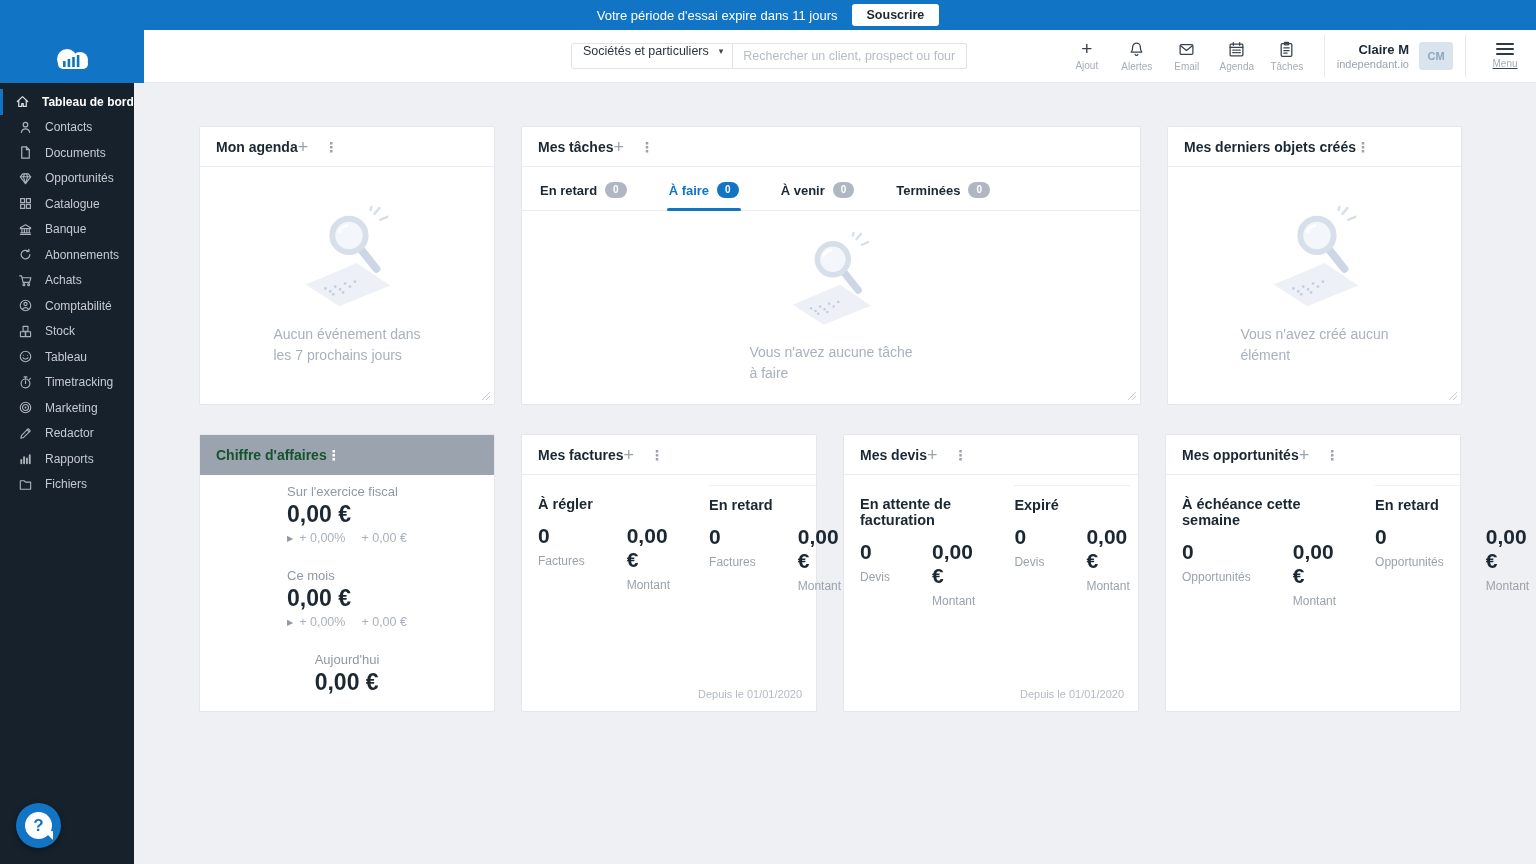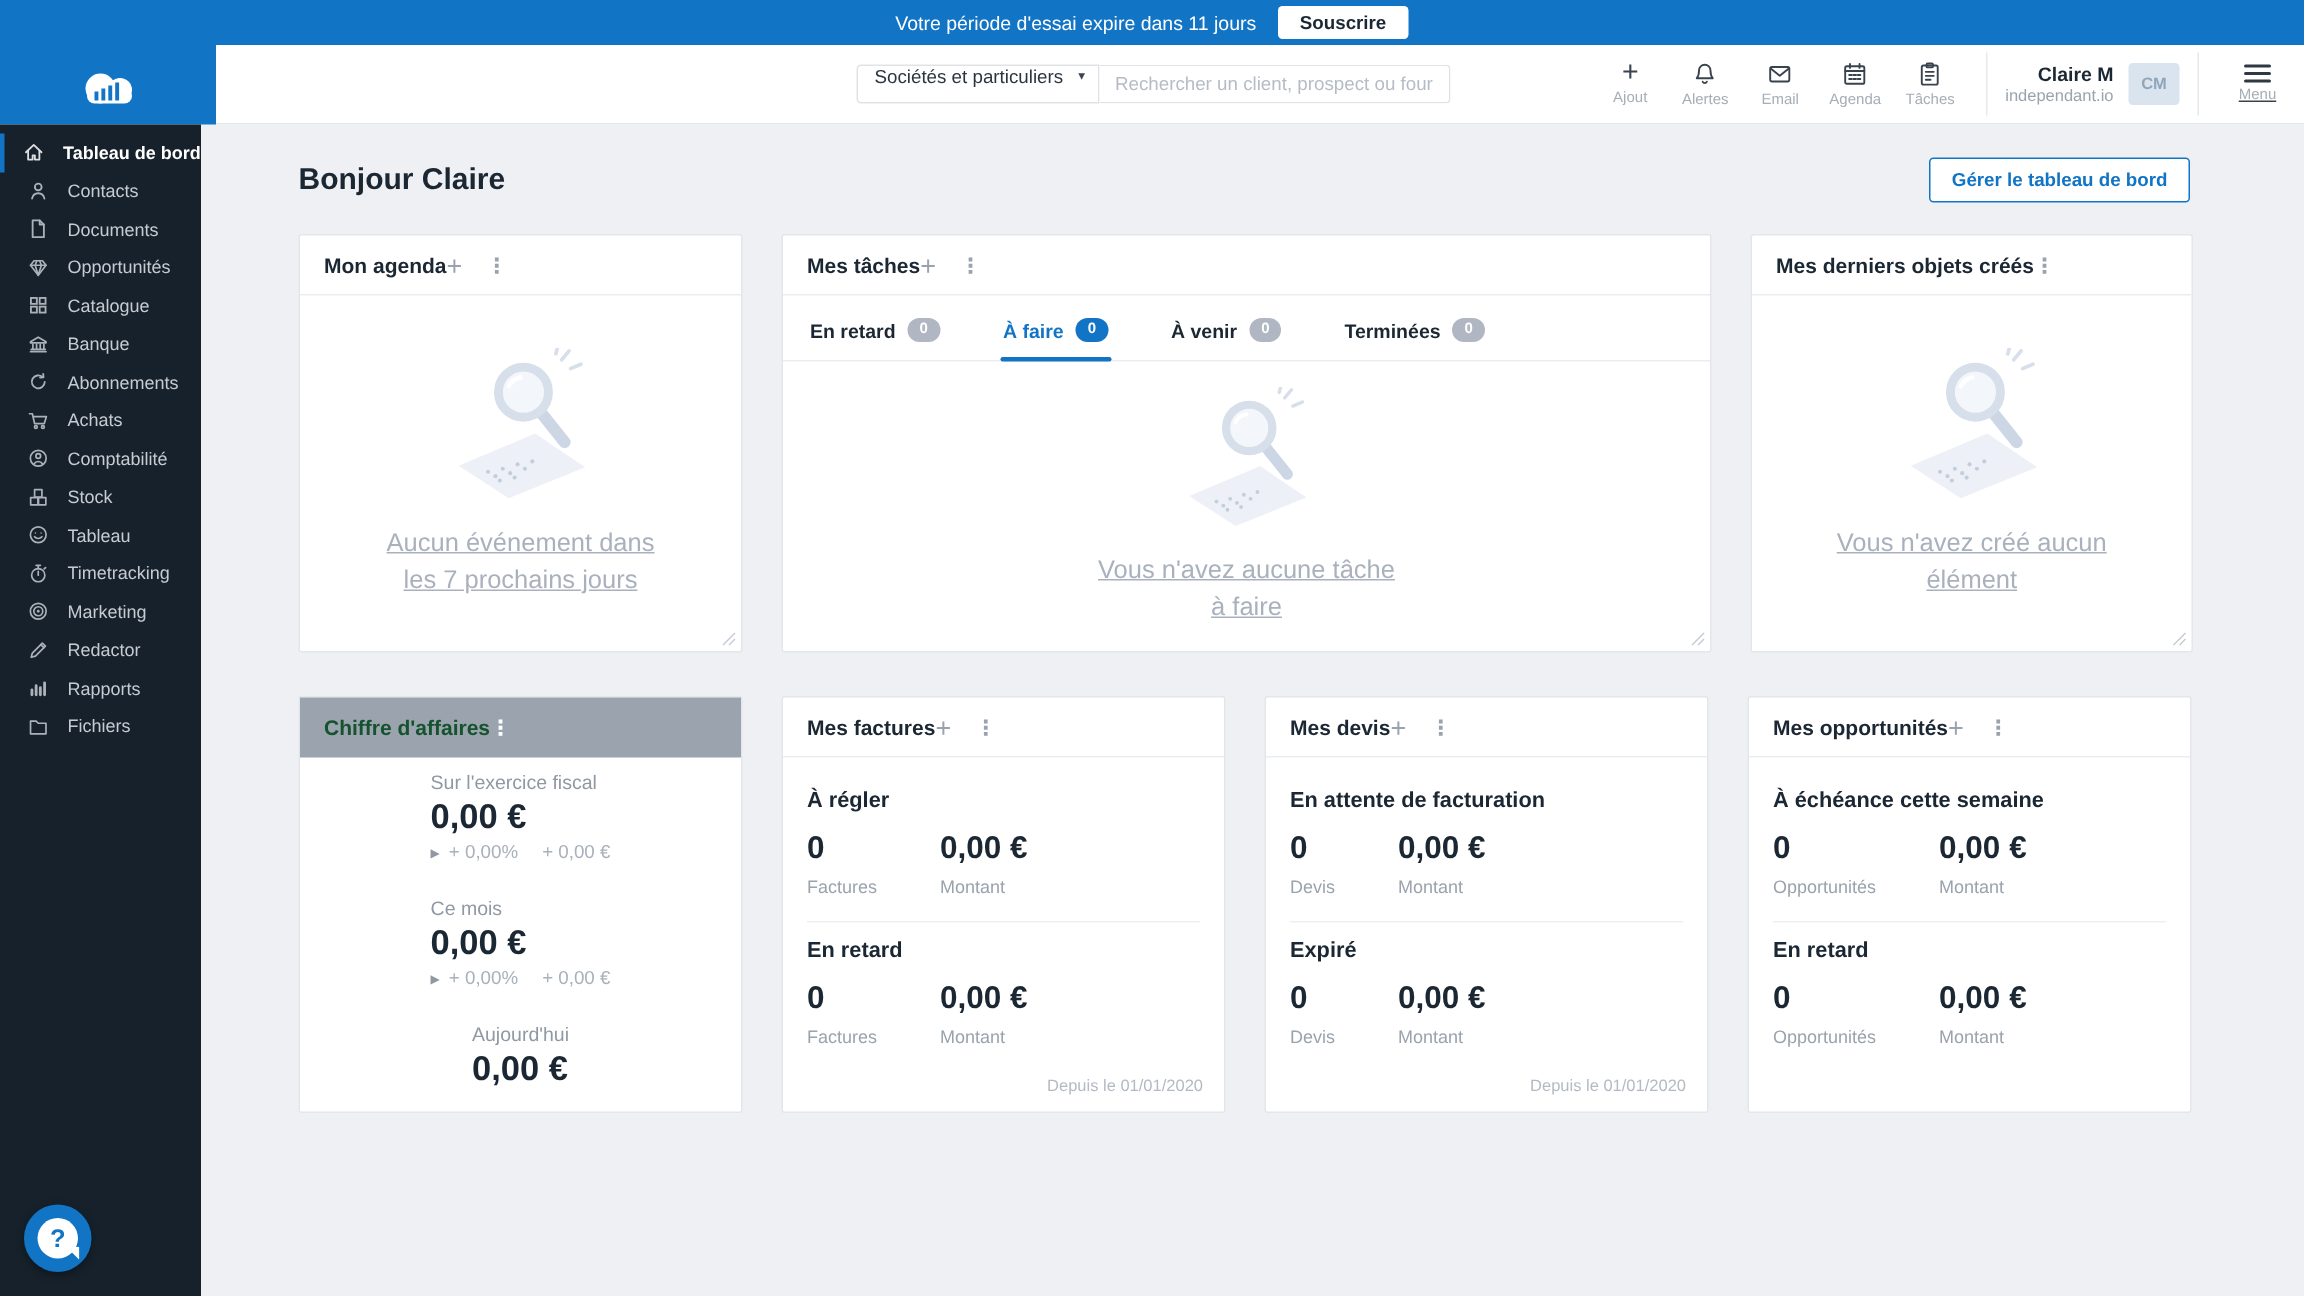--- a/index.html
+++ b/index.html
@@ -62,21 +62,21 @@
   .hplus { font-size:18px; color:#9aa3ad; cursor:pointer; line-height:1; font-weight:400; }
   .kebab { font-size:14px; font-weight:700; color:#9aa3ad; cursor:pointer; line-height:1; }
   .corner { position:absolute; right:3px; bottom:3px; }
 
   .c-agenda { width:296px; height:279px; }
   .c-tasks  { width:620px; height:279px; }
   .c-recent { width:295px; height:279px; }
   .c-revenue,.c-stat { width:296px; height:278px; }
 
   .empty-box { flex:1; display:flex; flex-direction:column; align-items:center; justify-content:center; gap:10px; }
-  .empty-text { font-size:17px; color:#a9b1bd; text-align:center; line-height:1.45;text-decoration:underline; }
+  .empty-text { font-size:14px; color:#a9b1bd; line-height:1.45; }
 
   
   .tabs { display:flex; gap:38px; padding:0 16px; border-bottom:1px solid #eaedf0; }
   .tab { position:relative; display:flex; align-items:center; gap:8px; padding:15px 2px 12px; font-size:13px; font-weight:700; color:#1b2733; cursor:pointer; }
   .tab-badge { background:#b0b7c3; color:#fff; font-size:10px; font-weight:700; border-radius:9px; padding:2px 8px; line-height:1.2; }
   .tab.active { color:#1174c5; }
   .tab.active .tab-badge { background:#1174c5; }
   .tab.active::after { content:""; position:absolute; left:0; right:0; bottom:-1px; height:3px; background:#1174c5; border-radius:2px; }
 
   
@@ -85,21 +85,21 @@
   .c-revenue .kebab { color:#fff; }
   .rev-body { flex:1; display:flex; flex-direction:column; align-items:center; justify-content:center; gap:23px; padding-bottom:6px; }
   .rev-sec { text-align:left; }
   .rev-label { font-size:13px; color:#8f98a3; }
   .rev-value { font-size:23px; font-weight:700; color:#1b2733; margin-top:2px; }
   .rev-delta { font-size:12.5px; color:#aab1bb; margin-top:3px; display:flex; align-items:center; justify-content:center; gap:6px; }
   .delta-tri { font-size:8px; color:#8f98a3; }
   .rev-delta .dv { margin-left:10px; }
 
   
-  .stat-body { flex:1; padding:10px 16px 0; display:flex; flex-direction:column; }
+  .stat-body { flex:1; padding:10px 16px 0; display:flex; flex-direction:row;gap:39px; }
   .stat-sec { padding:11px 0 16px; }
   .stat-sec + .stat-sec { border-top:1px solid #edeff2; }
   .stat-heading { font-size:14.5px; font-weight:700; color:#1b2733; }
   .stat-cols { display:flex; gap:42px; margin-top:12px; }
   .stat-num { font-size:21px; font-weight:700; color:#1b2733; }
   .stat-sub { font-size:12px; color:#9aa3ad; margin-top:6px; }
   .stat-footer { position:absolute; right:14px; bottom:11px; font-size:11px; color:#b4bac3; }
 
   
   .illus { display:block; }
@@ -319,24 +319,20 @@
     </div>
 
     <div class="help-fab">
       <div class="help-bubble">
         <span class="help-q">?</span>
       </div>
     </div>
   </div>
 
   <div class="main">
-    <div class="main-head">
-      <h1 class="greeting">Bonjour Claire</h1>
-      <button class="manage-btn">Gérer le tableau de bord</button>
-    </div>
 
     <div class="row row1">
 
       <div class="card c-agenda">
         <div class="card-h">
           <span class="card-title">Mon agenda</span>
           <span class="card-actions">
             <span class="hplus">+</span>
             <span class="kebab">⋮</span>
           </span>

